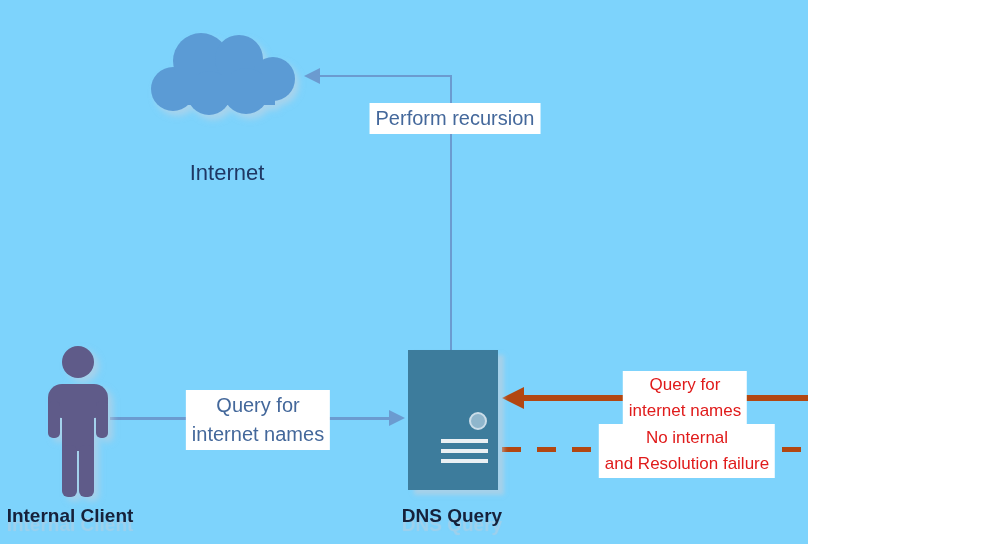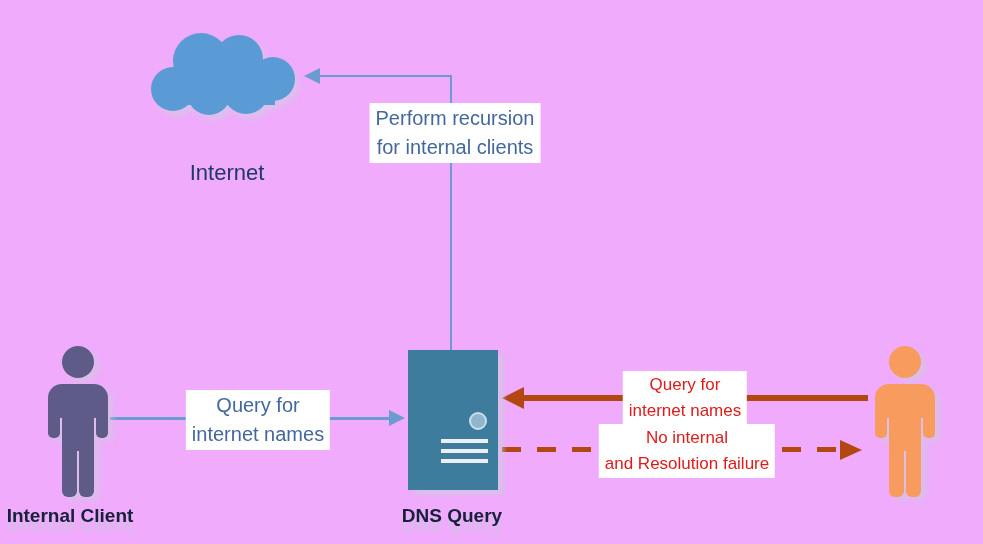--- a/index.html
+++ b/index.html
@@ -1,17 +1,17 @@
 <!DOCTYPE html>
 <html style="--cloud: #5B9BD5; --connector-blue: #6B9BD0; --blue-text: #44689B; --server: #3D7C9C; --server-detail: #EAF0F4; --internal-client: #5F5B89; --external-client: #F89B5E; --arrow-red: #B24712; --red-text: #E01B1B; --node-label: #16213A; --internet-label: #1F3864;"><head>
 <meta charset="utf-8">
 <style>
   html,body { margin:0; padding:0; background:#fff; }
   .canvas {
-    position:relative; width:983px; height:544px; background:#f0abfc;
+    position:relative; width:808px; height:544px; background:#7dd3fc;
     font-family:"Liberation Sans", sans-serif; overflow:hidden;text-decoration:underline;
   }
   
   .line, .dashed, .tri { position:absolute; z-index:1; }
   .recursion-v { left:450px; top:76px; width:2px; height:274px; background:var(--connector-blue); }
   .recursion-h { left:306px; top:75px; width:146px; height:2px; background:var(--connector-blue); }
   .recursion-head { left:304px; top:68px; width:0; height:0;
     border-top:8px solid transparent; border-bottom:8px solid transparent;
     border-right:16px solid var(--connector-blue); }
 
@@ -81,21 +81,20 @@
   <div class="tri internal-head"></div>
 
   <div class="line external-line"></div>
   <div class="tri external-head"></div>
 
   <div class="dashed failure-line"></div>
   <div class="tri failure-head"></div>
 
   <div class="edge-label blue-label recursion-label">
     <span>Perform recursion</span>
-    <span>for internal clients</span>
   </div>
   <div class="edge-label blue-label internal-query-label">
     <span>Query for</span>
     <span>internet names</span>
   </div>
   <div class="edge-label red-label external-query-label">
     <span>Query for</span>
     <span>internet names</span>
   </div>
   <div class="edge-label red-label failure-label">

